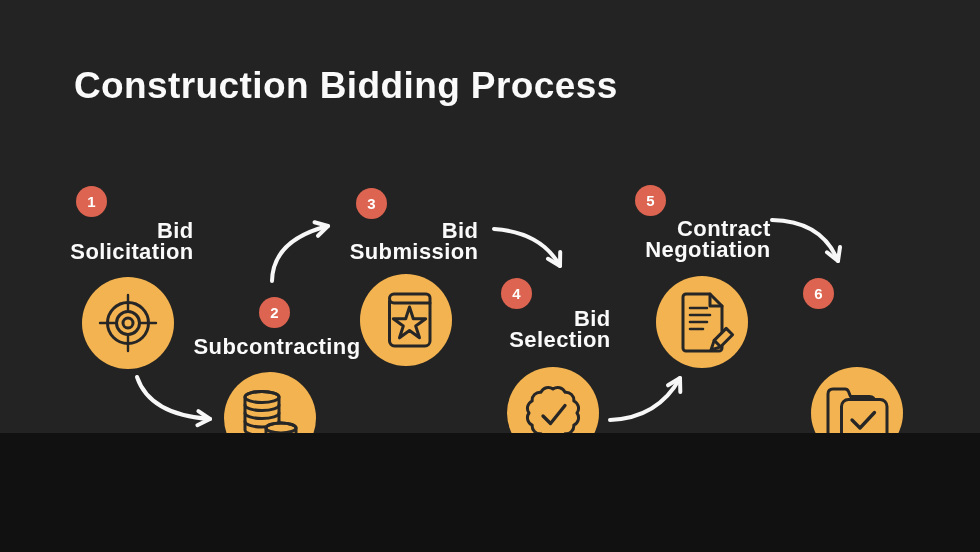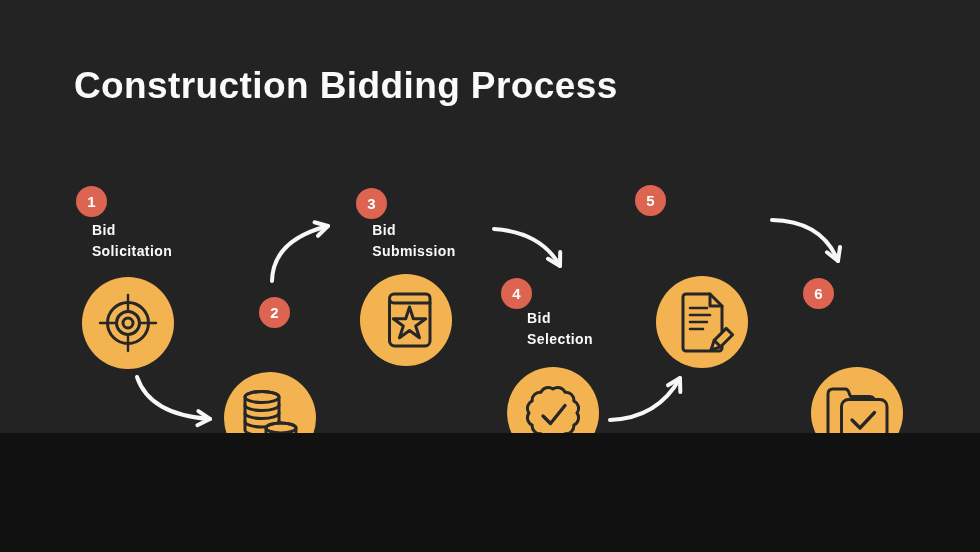--- a/index.html
+++ b/index.html
@@ -15,22 +15,22 @@
     color:var(--text_white,#FBFBFB); line-height:40px;
   }
   .badge {
     position:absolute; width:31px; height:31px; border-radius:50%;
     background:var(--badge_red,#DC6450); color:#fff;
     display:flex; align-items:center; justify-content:center;
     font-size:15px; font-weight:bold;
   }
   .step-label {
     position:absolute; transform:translateX(-50%);
-    text-align:left; color:var(--text_white,#FAFAFA);
-    font-size:14px; font-weight:bold; line-height:21px;
+    text-align:right; color:var(--text_white,#FAFAFA);
+    font-size:22px; font-weight:bold; line-height:21px;
     letter-spacing:0.4px; white-space:pre-line;
   }
   .icon-circle { position:absolute; width:92px; height:92px; }
   .disc { fill:var(--circle_yellow,#F3B350); }
   .ic {
     stroke:var(--icon_stroke,#262626); fill:none; stroke-width:3;
     stroke-linecap:round; stroke-linejoin:round;
   }
   .ic-thin { stroke-width:2.4; }
   .icfill {
@@ -61,20 +61,21 @@
       <circle class="ic" r="20.5"></circle>
       <circle class="ic" r="11.5"></circle>
       <circle class="ic" r="5"></circle>
       <path class="ic ic-thin" d="M 0,-28 L 0,-13 M 0,13 L 0,28 M -28,0 L -13,0 M 13,0 L 28,0"></path>
     </svg>
   </div>
 
   <div class="badge" style="left:259px;top:297px;">
     <span>2</span>
   </div>
+  <div class="step-label" style="left:277px;top:336px;">Subcontracting</div>
   <div class="icon-circle" style="left:224px;top:372px;">
     <svg width="92" height="92" viewBox="-46 -46 92 92">
       <circle class="disc" r="46"></circle>
       <path class="icfill" d="M -25,-21 A 17,5.5 0 0 1 9,-21 L 9,12 A 17,5.5 0 0 1 -25,12 Z"></path>
       <ellipse class="ic" cx="-8" cy="-21" rx="17" ry="5.5"></ellipse>
       <path class="ic" d="M -25,-13 A 17,5.5 0 0 0 9,-13"></path>
       <path class="ic" d="M -25,-5 A 17,5.5 0 0 0 9,-5"></path>
       <path class="ic" d="M -25,3.5 A 17,5.5 0 0 0 9,3.5"></path>
       <path class="icfill" d="M -4,10 A 15,5 0 0 1 26,10 L 26,22 A 15,5 0 0 1 -4,22 Z"></path>
       <ellipse class="ic" cx="11" cy="10" rx="15" ry="5"></ellipse>
@@ -105,20 +106,22 @@
     <svg width="92" height="92" viewBox="-46 -46 92 92">
       <circle class="disc" r="46"></circle>
       <path class="ic" d="M 24,0 A 8,8 0 0 1 20.8,12 A 8,8 0 0 1 12,20.8 A 8,8 0 0 1 0,24 A 8,8 0 0 1 -12,20.8 A 8,8 0 0 1 -20.8,12 A 8,8 0 0 1 -24,0 A 8,8 0 0 1 -20.8,-12 A 8,8 0 0 1 -12,-20.8 A 8,8 0 0 1 0,-24 A 8,8 0 0 1 12,-20.8 A 8,8 0 0 1 20.8,-12 A 8,8 0 0 1 24,0 Z"></path>
       <path class="ic" style="stroke-width:3.3" d="M -10,3 L -2.5,10.5 L 12,-7.5"></path>
     </svg>
   </div>
 
   <div class="badge" style="left:635px;top:185px;">
     <span>5</span>
   </div>
+  <div class="step-label" style="left:708px;top:218px;">Contract
+Negotiation</div>
   <div class="icon-circle" style="left:656px;top:276px;">
     <svg width="92" height="92" viewBox="-46 -46 92 92">
       <circle class="disc" r="46"></circle>
       <path class="ic" d="M 8,-28 L -16,-28 A 3,3 0 0 0 -19,-25 L -19,26 A 3,3 0 0 0 -16,29 L 17,29 A 3,3 0 0 0 20,26 L 20,-16 Z"></path>
       <path class="ic" d="M 8,-28 L 8,-16 L 20,-16"></path>
       <path class="ic" style="stroke-width:2.6" d="M -12,-14 L 5,-14 M -12,-7 L 8,-7 M -12,0 L 5,0 M -12,7 L 1,7"></path>
       <path class="icfill" d="M 9,28 L 12.2,18.4 L 24.2,6.4 L 30.6,12.8 L 18.6,24.8 Z"></path>
       <path class="ic" d="M 12.2,18.4 L 18.6,24.8"></path>
     </svg>
   </div>

